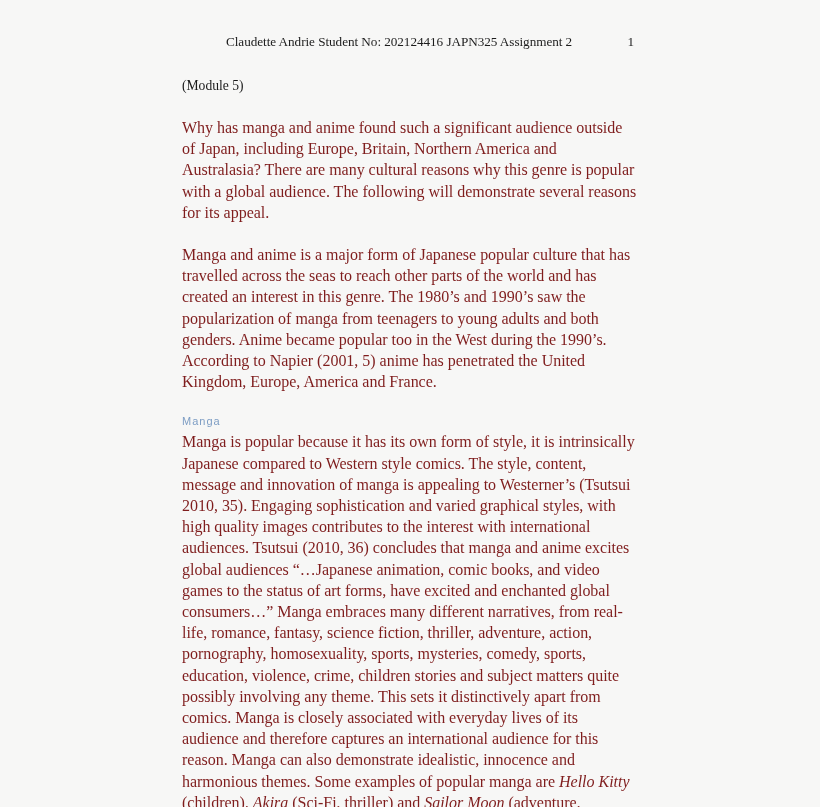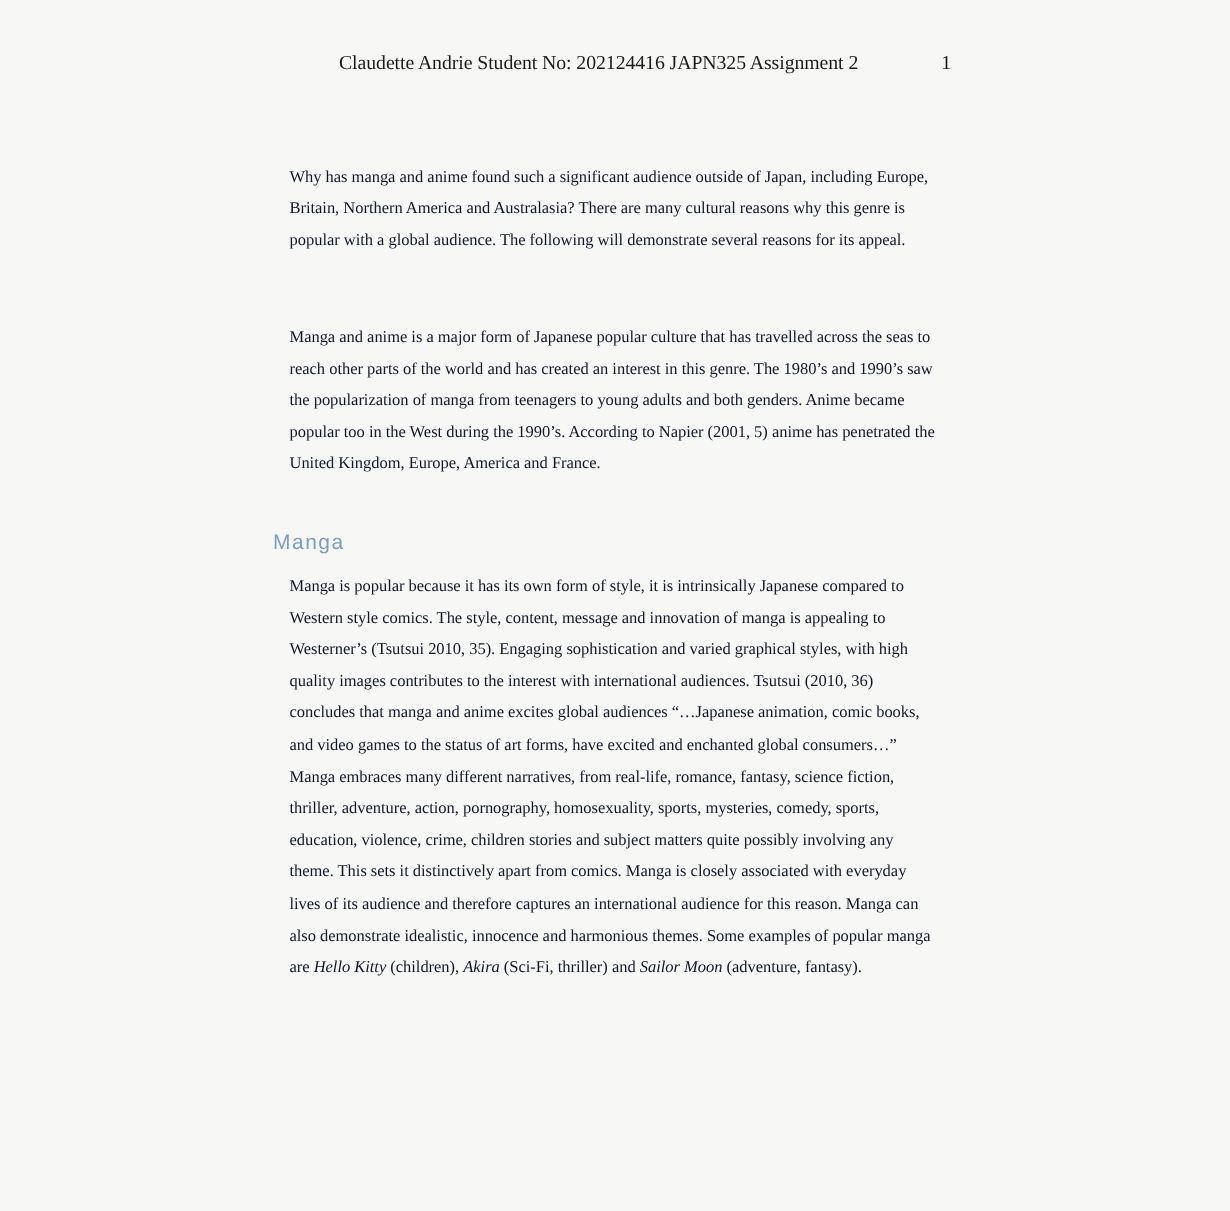--- a/index.html
+++ b/index.html
@@ -56,35 +56,35 @@
   }
 
   .module-label {
     font-size: 13.6px;
     line-height: 20px;
     margin: 0 0 0 0;
     color: #1a1a1a;
   }
 
   p.para {
-    font-size: 11px;
+    font-size: 16px;
     line-height: 21.2px;
-    margin: 11px;
-    color: #0f172a;
+    margin: 0;
+    color: #7f1d1d;
     text-align: left;
     letter-spacing: -0.02px;
   }
 
   
   .spacer-sm { height: 21px; }
   .spacer-md { height: 21px; }
 
   .section-heading {
     font-family: "Liberation Sans", "DejaVu Sans", sans-serif;
-    font-size: 14px;
+    font-size: 11px;
     line-height: 17px;
     letter-spacing: 1.0px;
     color: #7d9dc4;
     margin: 0 0 1px 0;
     font-weight: normal;
   }
 
   em, .ital {
   }
 </style>
@@ -93,20 +93,21 @@
 
 <div class="page">
 
   <div class="doc-header">
     <span class="header-title">Claudette Andrie Student No: 202124416 JAPN325 Assignment 2</span>
     <span class="header-pageno">1</span>
   </div>
 
   <div class="body-column">
 
+    <p class="module-label">(Module 5)</p>
 
     <div class="spacer-sm"></div>
 
     <p class="para">Why has manga and anime found such a significant audience outside of Japan, including Europe, Britain, Northern America and Australasia? There are many cultural reasons why this genre is popular with a global audience. The following will demonstrate several reasons for its appeal.</p>
 
     <div class="spacer-md"></div>
 
     <p class="para">Manga and anime is a major form of Japanese popular culture that has travelled across the seas to reach other parts of the world and has created an interest in this genre. The 1980’s and 1990’s saw the popularization of manga from teenagers to young adults and both genders. Anime became popular too in the West during the 1990’s. According to Napier (2001, 5) anime has penetrated the United Kingdom, Europe, America and France.</p>
 
     <div class="spacer-md"></div>

